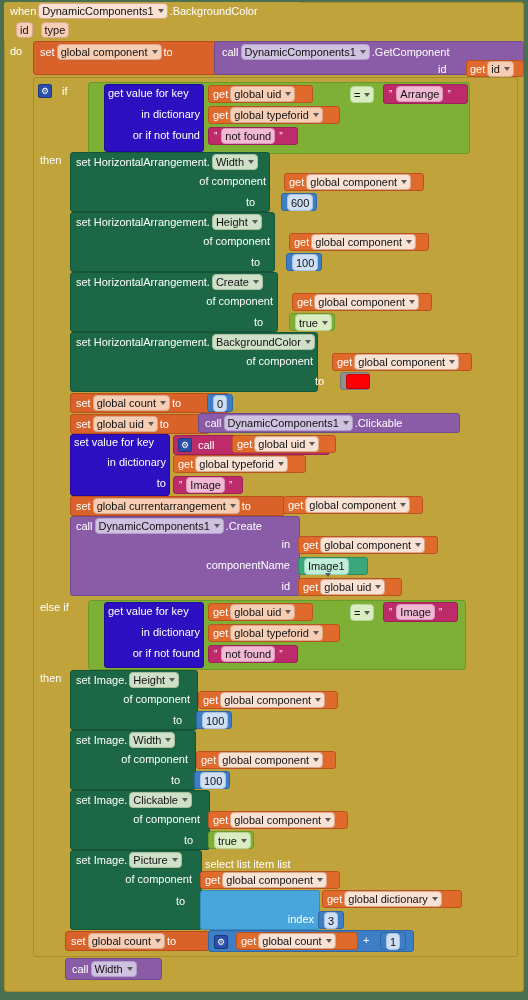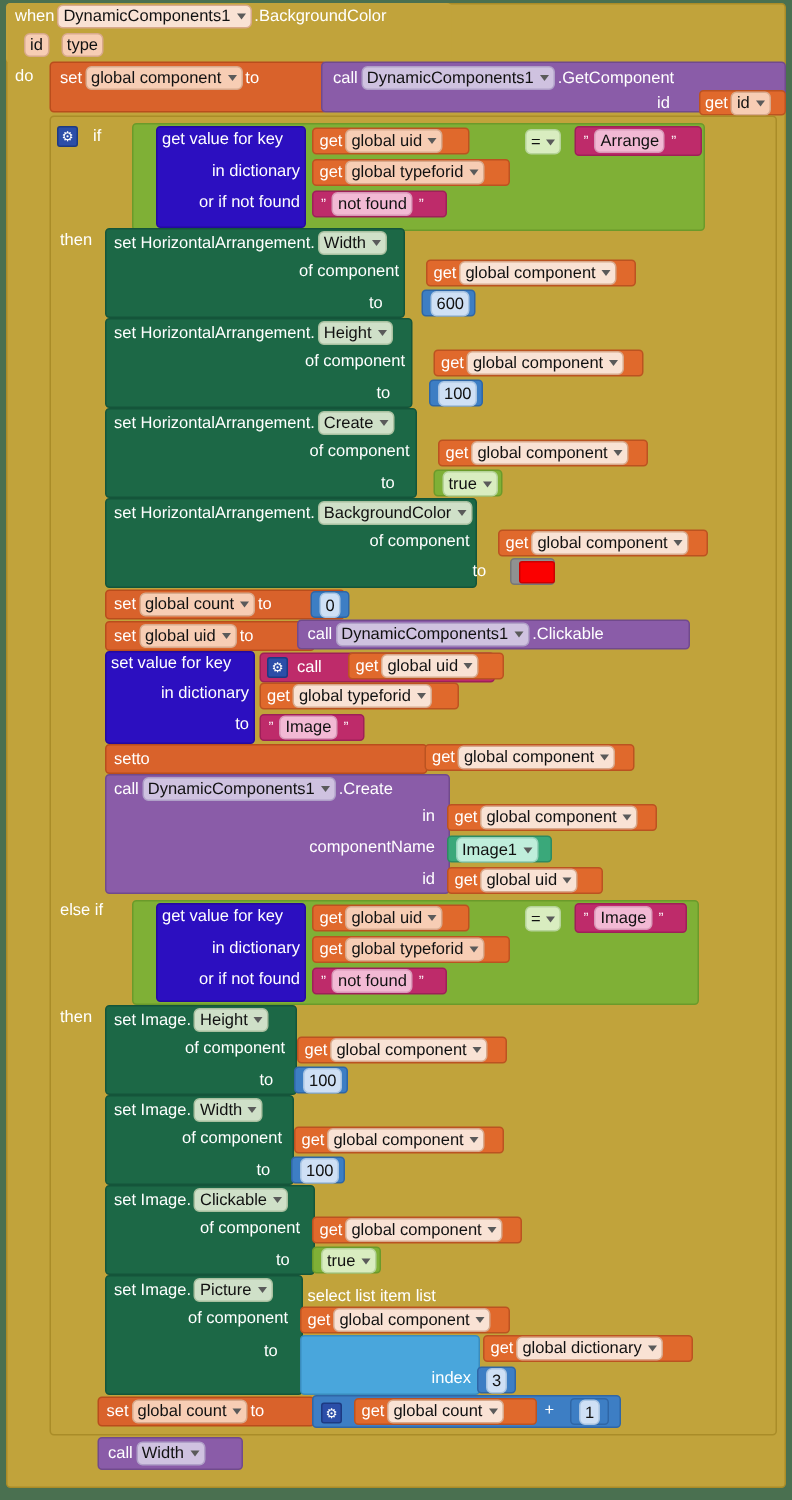--- a/index.html
+++ b/index.html
@@ -317,20 +317,24 @@
 <div class="blk c-text" style="left:173px;top:476px;width:70px;height:18px;"></div>
 <div class="row" style="position:absolute;left:177px;top:477px;height:16px;">
   <span class="quote">”</span>
   <span class="pill pinkish">Image</span>
   <span class="quote">”</span>
 </div>
 
 <div class="blk c-set" style="left:70px;top:496px;width:215px;height:20px;"></div>
 <div class="row" style="position:absolute;left:76px;top:497px;height:17px;">
   <span class="lbl">set</span>
+  <span class="pill">
+    <span>global currentarrangement</span>
+      <i class="caret"></i>
+  </span>
   <span class="lbl">to</span>
 </div>
 <div class="blk c-get" style="left:283px;top:496px;width:140px;height:18px;"></div>
 <div class="row" style="position:absolute;left:288px;top:497px;height:16px;">
   <span class="lbl">get</span>
   <span class="pill lite">
     <span>global component</span>
       <i class="caret"></i>
   </span>
 </div>
@@ -348,21 +352,21 @@
 <div class="blk c-get" style="left:298px;top:536px;width:140px;height:18px;"></div>
 <div class="row" style="position:absolute;left:303px;top:537px;height:16px;">
   <span class="lbl">get</span>
   <span class="pill lite">
     <span>global component</span>
       <i class="caret"></i>
   </span>
 </div>
 <div class="lbl" style="position:absolute;left:190px;top:559px;text-align:right;width:100px;">componentName</div>
 <div class="blk c-compname" style="left:298px;top:557px;width:70px;height:18px;"></div>
-<div class="pill mint" style="position:absolute;left:302px;top:558px;height:15px;">
+<div class="pill mint" style="position:absolute;left:302px;top:558px;height:15px;flex-direction:column;">
   <span>Image1</span>
     <i class="caret"></i>
 </div>
 <div class="lbl" style="position:absolute;left:250px;top:580px;text-align:right;width:40px;">id</div>
 <div class="blk c-get" style="left:298px;top:578px;width:104px;height:18px;"></div>
 <div class="row" style="position:absolute;left:303px;top:579px;height:16px;">
   <span class="lbl">get</span>
   <span class="pill lite">
     <span>global uid</span>
       <i class="caret"></i>

